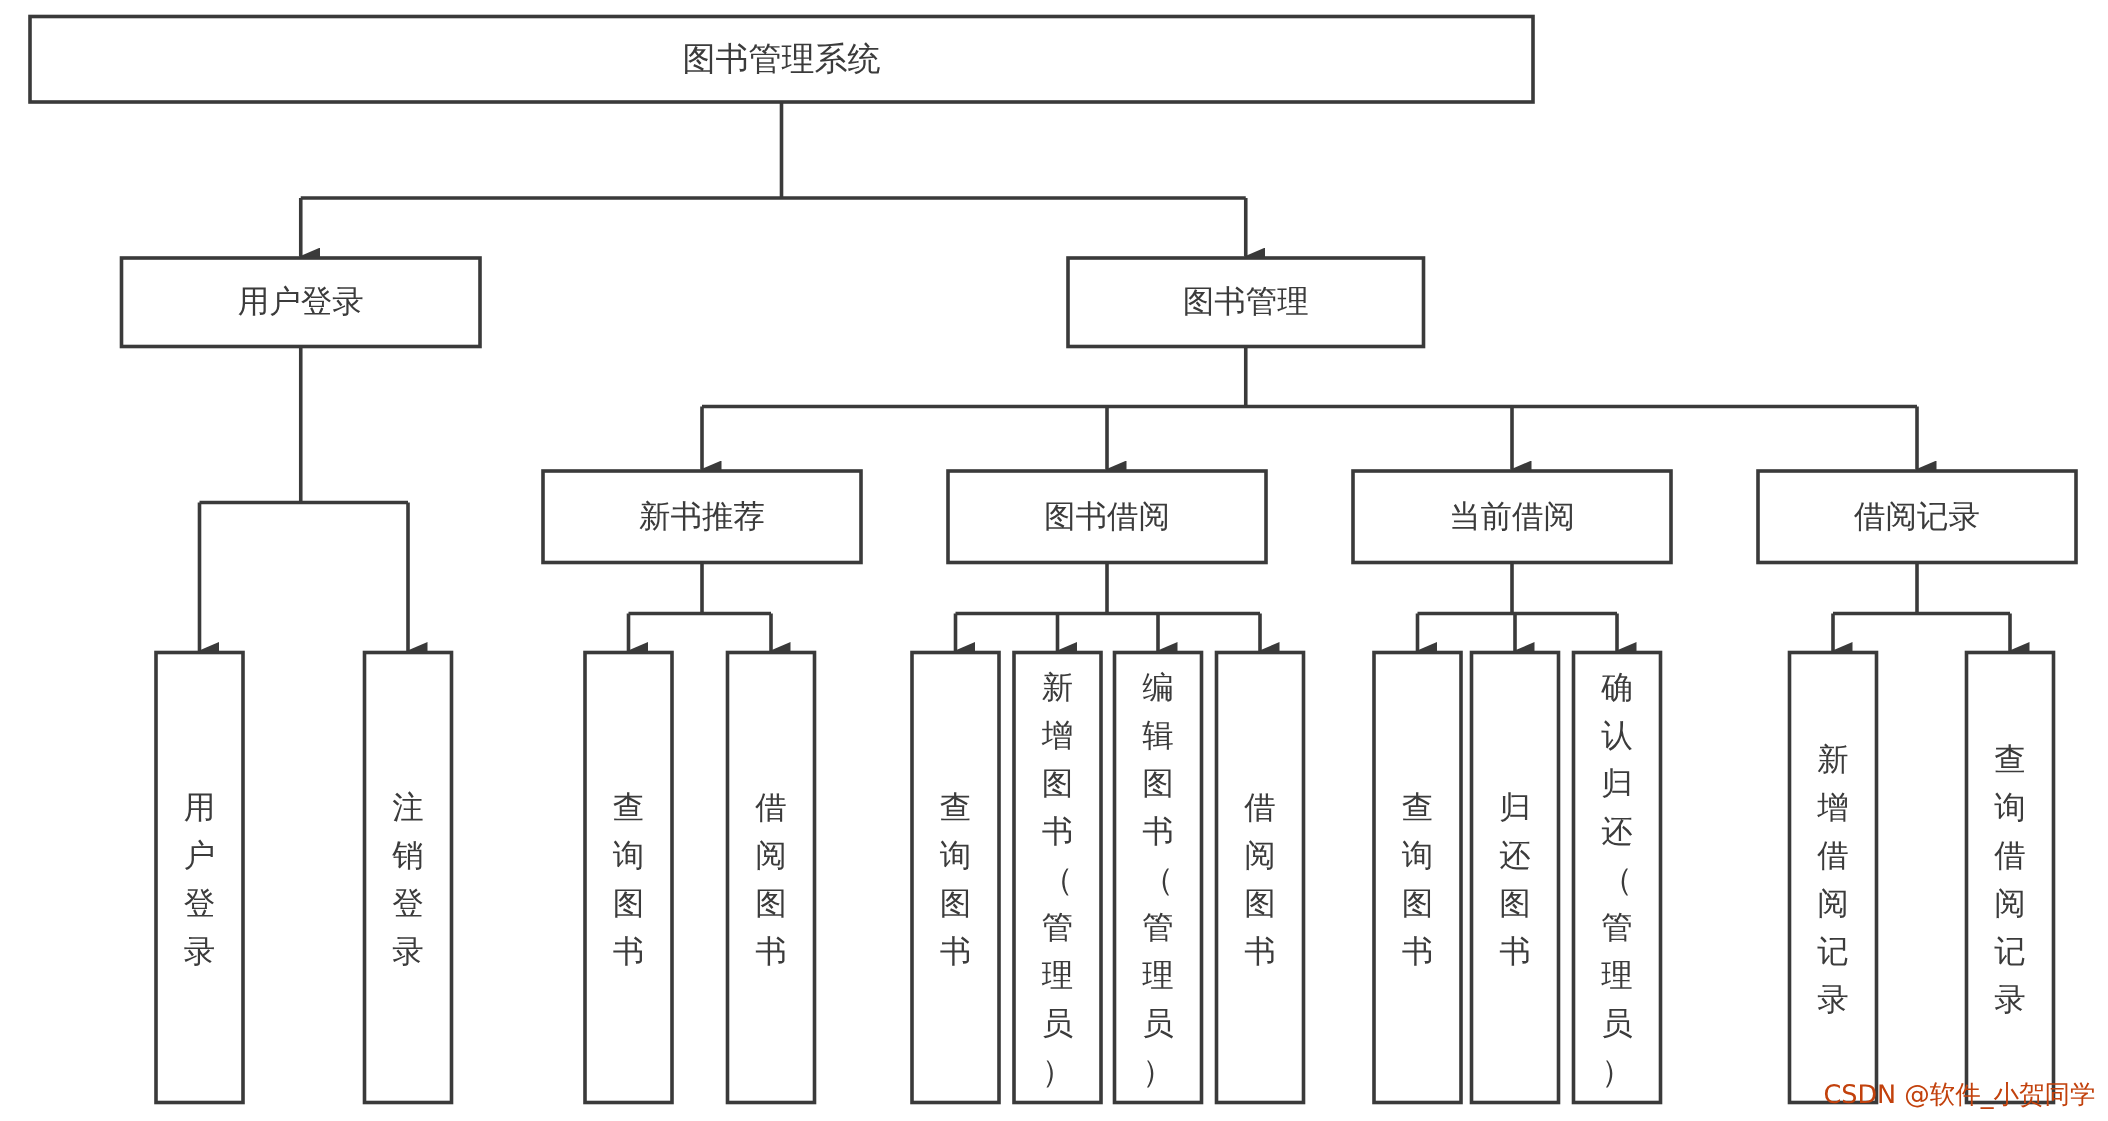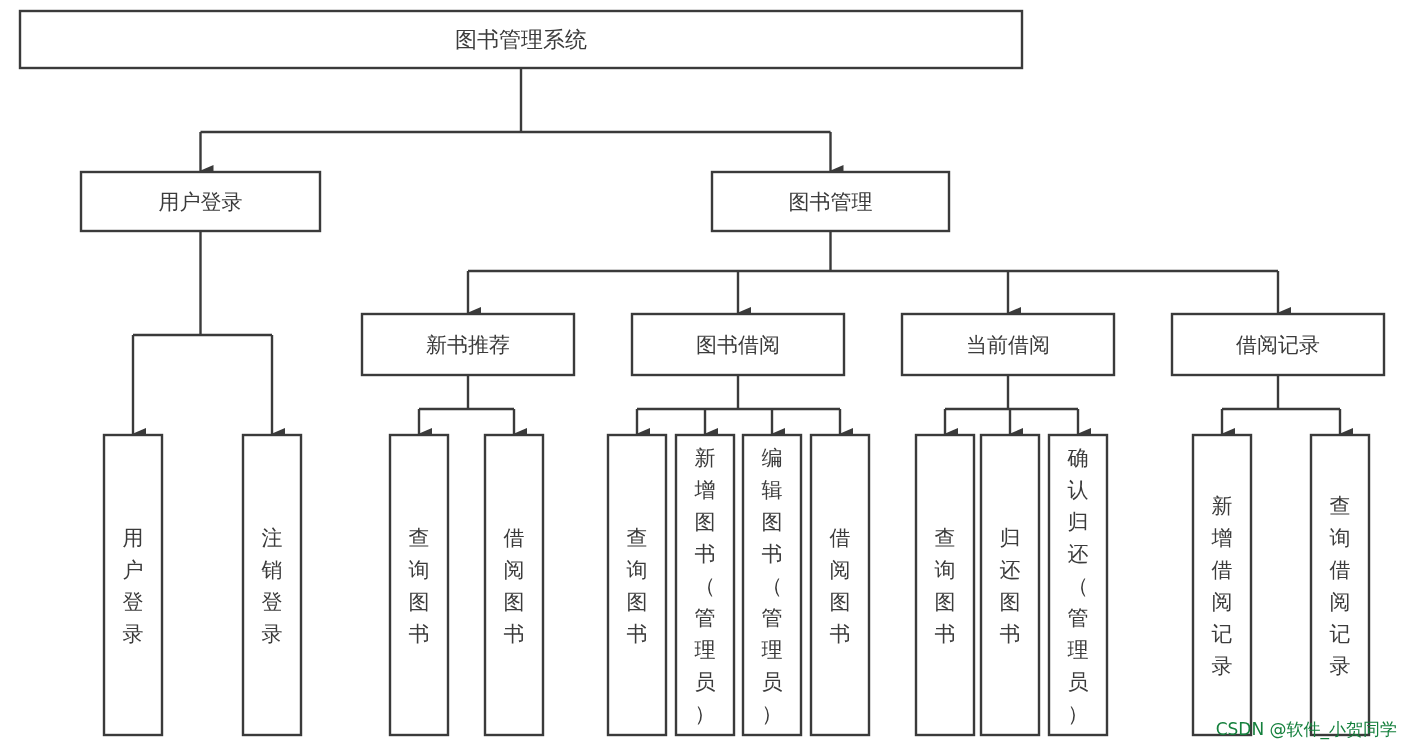--- a/index.html
+++ b/index.html
@@ -54,21 +54,21 @@
   .arrow-head {
     fill: #3a3a3a;
     stroke: none;
   }
   .watermark-text {
     position: absolute;
     right: 8px;
     bottom: 6px;
     font-family: "DejaVu Sans", "Liberation Sans", sans-serif;
     font-size: 17px;
-    color: #15803d;
+    color: #c2410c;
     white-space: nowrap;
     user-select: none;
   }
 </style>
 </head>
 <body>
 
 <div id="diagram-root">
   <svg class="diagram-canvas" viewBox="0 0 1405 747" xmlns="http://www.w3.org/2000/svg">
     <defs>

